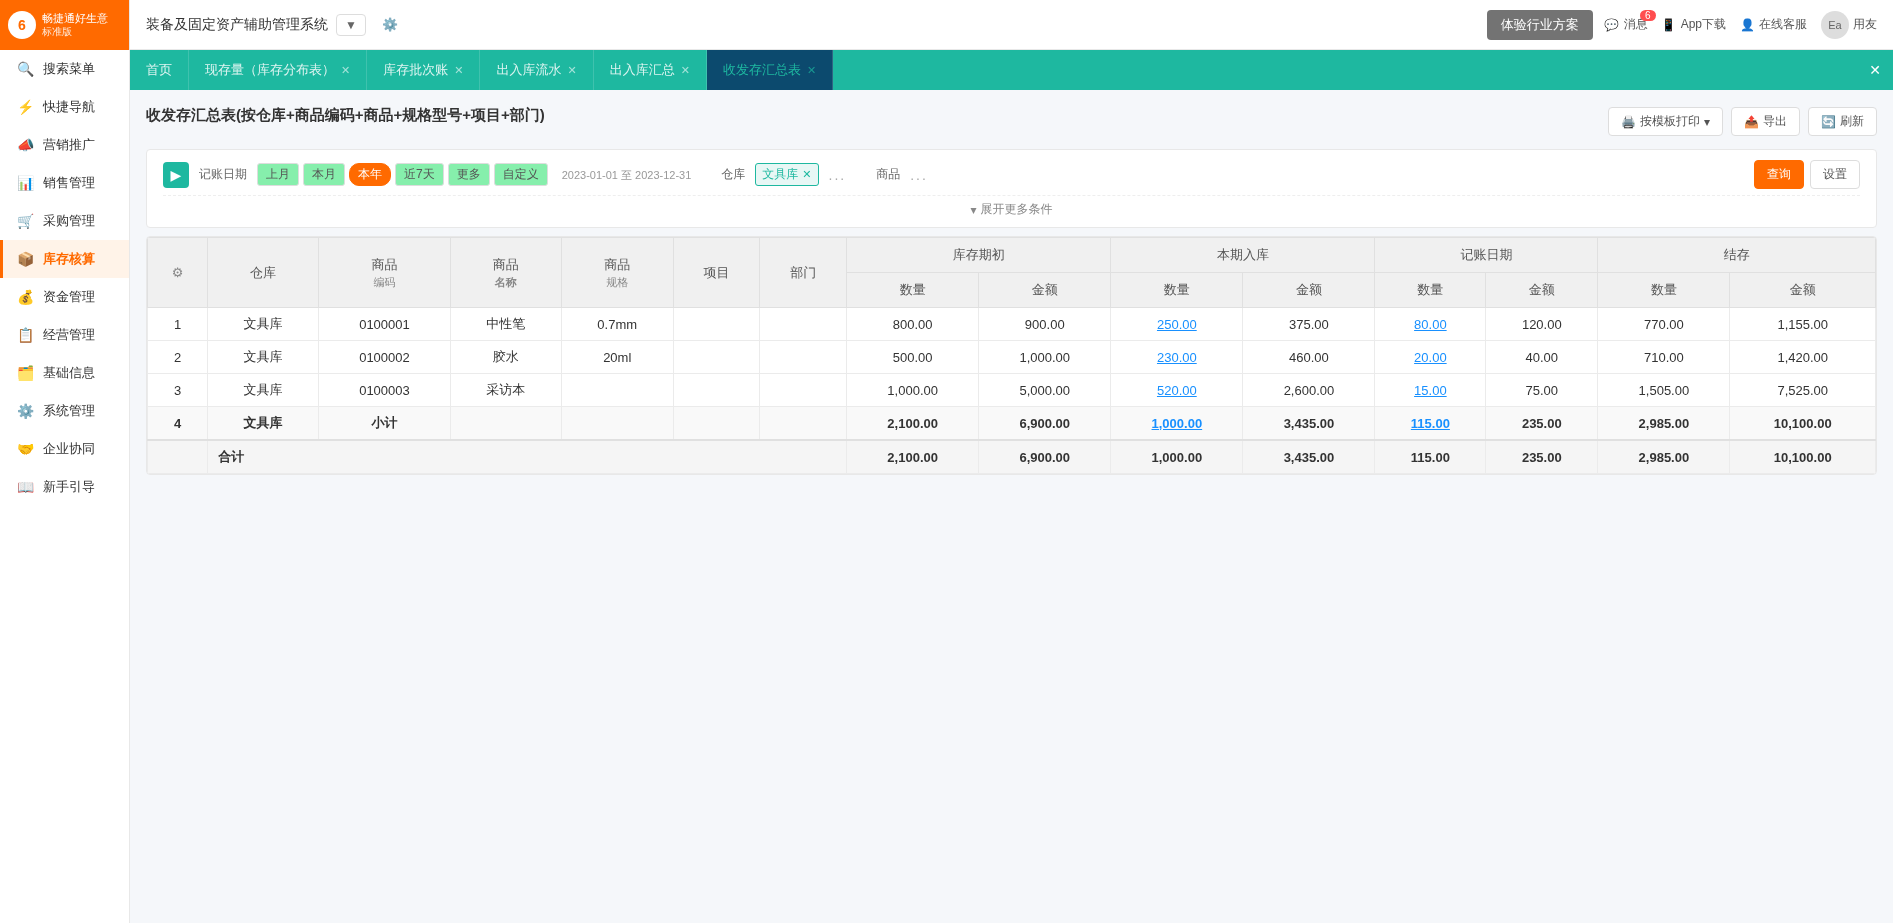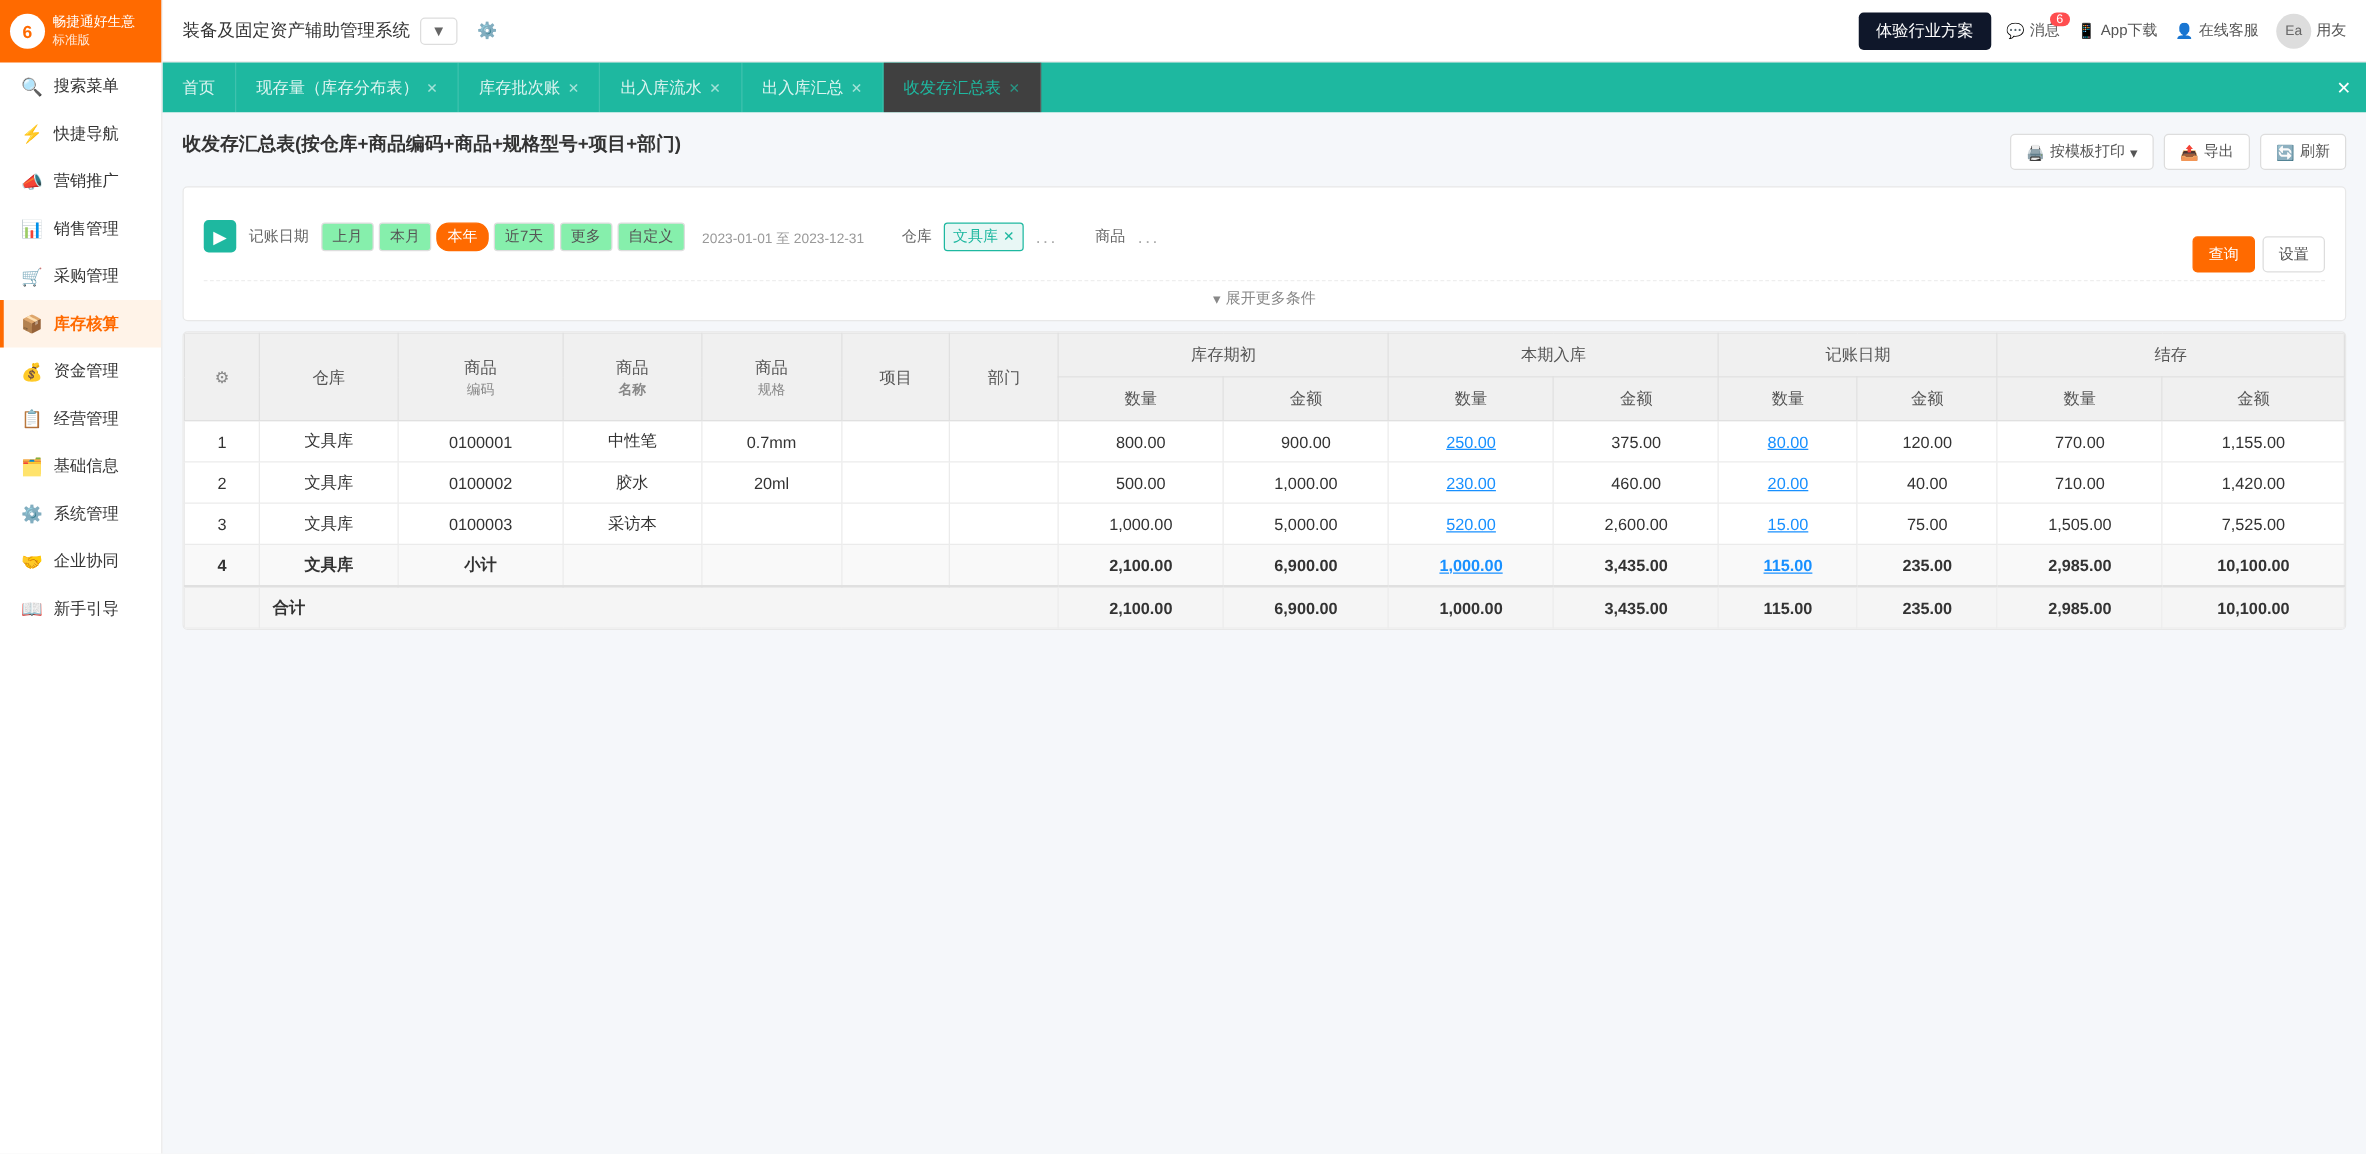--- a/index.html
+++ b/index.html
@@ -77,21 +77,21 @@
       border-radius: 4px;
       padding: 3px 8px;
       font-size: 12px;
       color: #666;
       display: flex;
       align-items: center;
       gap: 4px;
       cursor: pointer;
     }
     .header-btn-try {
-      background: #0f172a;
+      background: #737373;
       color: #fff;
       border: none;
       border-radius: 4px;
       padding: 6px 14px;
       font-size: 13px;
       cursor: pointer;
     }
     .header-action-item { display: flex; align-items: center; gap: 4px; font-size: 12px; color: #555; cursor: pointer; position: relative; }
     .header-badge {
       position: absolute;
@@ -122,21 +122,21 @@
       align-items: center;
       padding: 0 16px;
       height: 40px;
       font-size: 13px;
       color: rgba(255,255,255,0.85);
       cursor: pointer;
       gap: 6px;
       white-space: nowrap;
       border-right: 1px solid rgba(255,255,255,0.15);
     }
-    .tab-item.active { background: #404040; color: #1eb8a0; font-weight: 500; }
+    .tab-item.active { background: #0c4a6e; color: #1eb8a0; font-weight: 500; }
     .tab-close { font-size: 11px; opacity: 0.7; }
     .tab-bar-close { margin-left: auto; padding: 0 12px; color: #fff; cursor: pointer; font-size: 14px; }
 
     
     .page-content { flex: 1; overflow: auto; padding: 0; background: #f5f7fa; }
 
     
     .inner-page { padding: 16px; }
     .page-title { font-size: 15px; font-weight: 600; color: #333; margin-bottom: 12px; }
     .filter-toggle {
@@ -442,21 +442,21 @@
           </div>
           <span class="filter-label" style="margin-left:20px;">仓库</span>
           <div class="warehouse-tag">
             <span>文具库</span>
             <span class="tag-close">✕</span>
           </div>
           <span class="filter-dots">...</span>
           <span class="filter-goods-label">商品</span>
           <span class="filter-dots">...</span>
 
-          <div style="margin-left:auto;display:flex;gap:6px;margin-top:29px;">
+          <div style="margin-left:auto;display:flex;gap:6px;">
             <button class="toolbar-btn btn-query">查询</button>
             <button class="toolbar-btn btn-settings">设置</button>
           </div>
         </div>
 
         <div class="expand-conditions">
           <span>▾</span>
           <span>展开更多条件</span>
         </div>
       </div>

